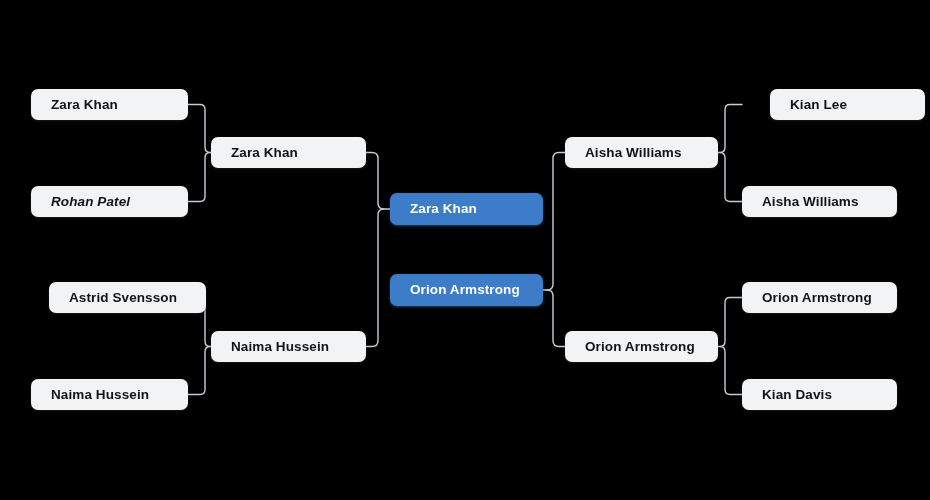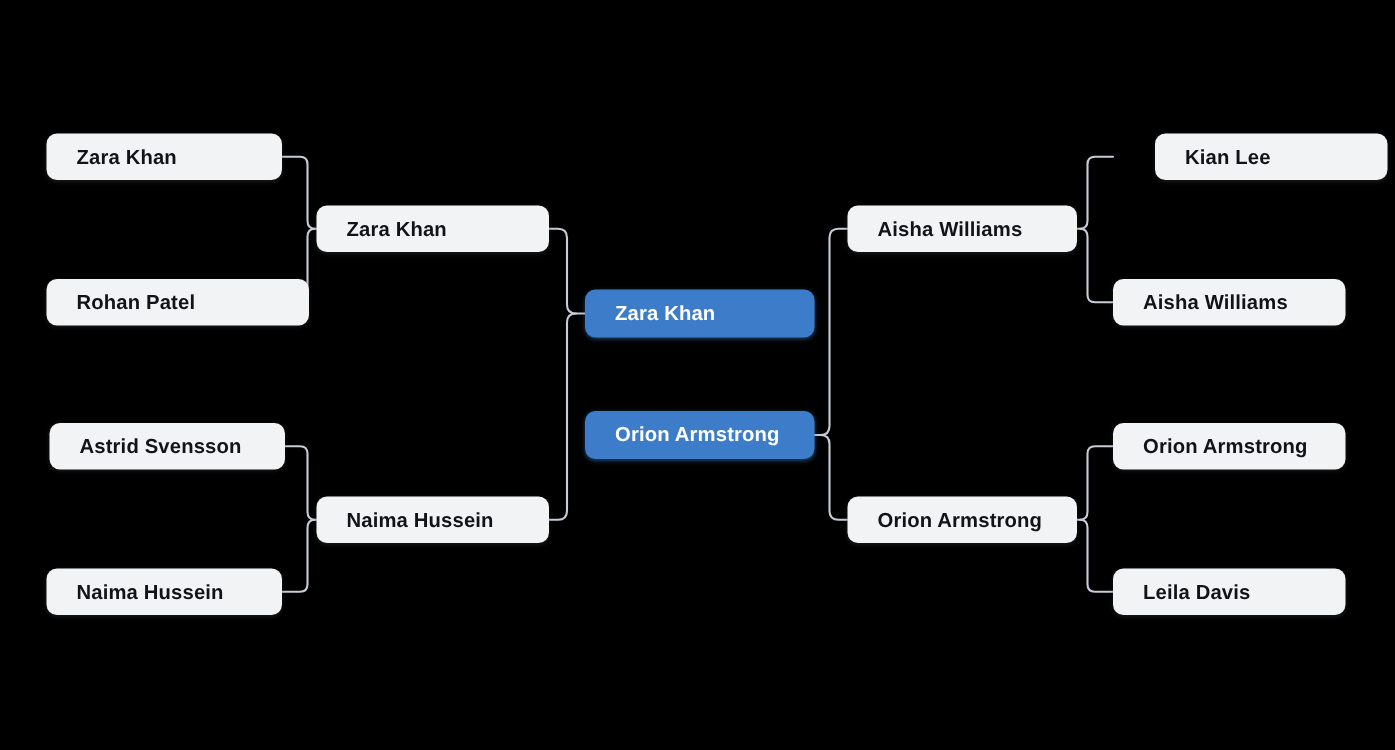--- a/index.html
+++ b/index.html
@@ -73,24 +73,24 @@
       <path d="M742 104.5 H730 Q725 104.5 725 109.5 V147 Q725 152.5 720 152.5 H718" stroke="#c8ccd6" stroke-width="1.4" fill="none" stroke-linecap="round"></path>
       <path d="M742 201.5 H730 Q725 201.5 725 196.5 V158 Q725 152.5 720 152.5" stroke="#c8ccd6" stroke-width="1.4" fill="none" stroke-linecap="round"></path>
       <path d="M742 297.5 H730 Q725 297.5 725 302.5 V341 Q725 346.5 720 346.5 H718" stroke="#c8ccd6" stroke-width="1.4" fill="none" stroke-linecap="round"></path>
       <path d="M742 394.5 H730 Q725 394.5 725 389.5 V352 Q725 346.5 720 346.5" stroke="#c8ccd6" stroke-width="1.4" fill="none" stroke-linecap="round"></path>
     </svg>
 
   <div id="node-layer">
       <div class="node normal" style="left: 31px; top: 89px; width: 157px; height: 31px;">
         <span class="node-label">Zara Khan</span>
       </div>
-      <div class="node normal" style="left: 31px; top: 186px; width: 175px; height: 31px;">
+      <div class="node normal" style="left: 31px; top: 186px; width: 157px; height: 31px; font-style: italic;">
         <span class="node-label">Rohan Patel</span>
       </div>
-      <div class="node normal" style="left: 33px; top: 282px; width: 157px; height: 31px;">
+      <div class="node normal" style="left: 49px; top: 282px; width: 157px; height: 31px;">
         <span class="node-label">Astrid Svensson</span>
       </div>
       <div class="node normal" style="left: 31px; top: 379px; width: 157px; height: 31px;">
         <span class="node-label">Naima Hussein</span>
       </div>
       <div class="node normal" style="left: 211px; top: 137px; width: 155px; height: 31px;">
         <span class="node-label">Zara Khan</span>
       </div>
       <div class="node normal" style="left: 211px; top: 331px; width: 155px; height: 31px;">
         <span class="node-label">Naima Hussein</span>
@@ -110,17 +110,17 @@
       <div class="node normal" style="left: 742px; top: 89px; width: 155px; height: 31px; margin-left: 28px;">
         <span class="node-label">Kian Lee</span>
       </div>
       <div class="node normal" style="left: 742px; top: 186px; width: 155px; height: 31px;">
         <span class="node-label">Aisha Williams</span>
       </div>
       <div class="node normal" style="left: 742px; top: 282px; width: 155px; height: 31px;">
         <span class="node-label">Orion Armstrong</span>
       </div>
       <div class="node normal" style="left: 742px; top: 379px; width: 155px; height: 31px;">
-        <span class="node-label">Leila Davis</span>
+        <span class="node-label">Kian Davis</span>
       </div>
     </div>
 
 </div>
 
 </body></html>

